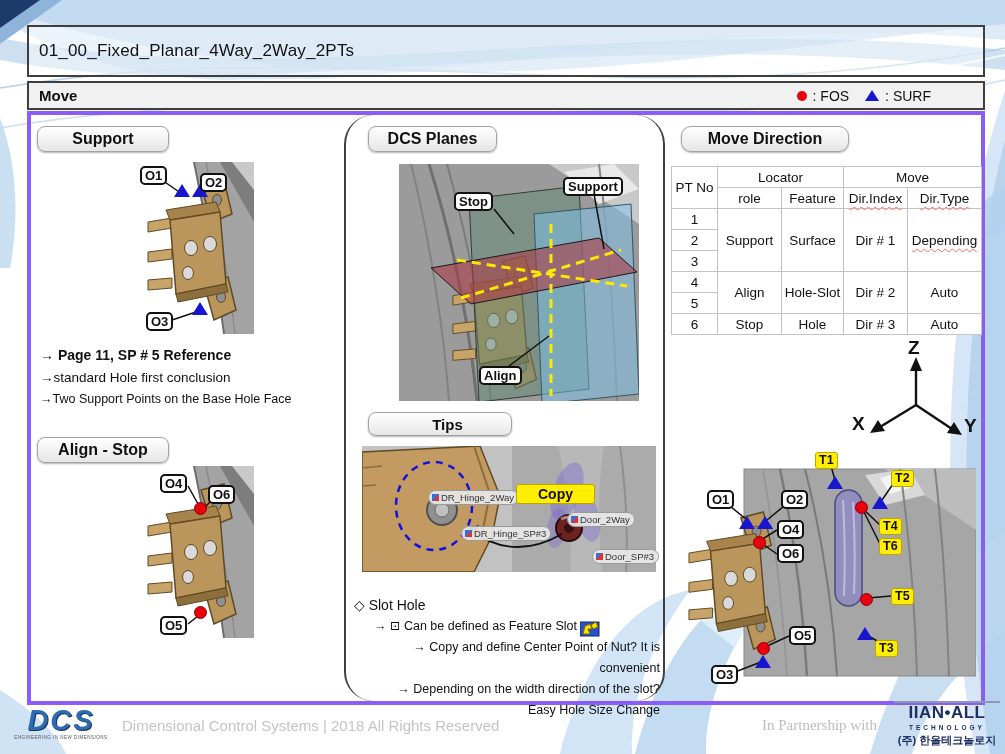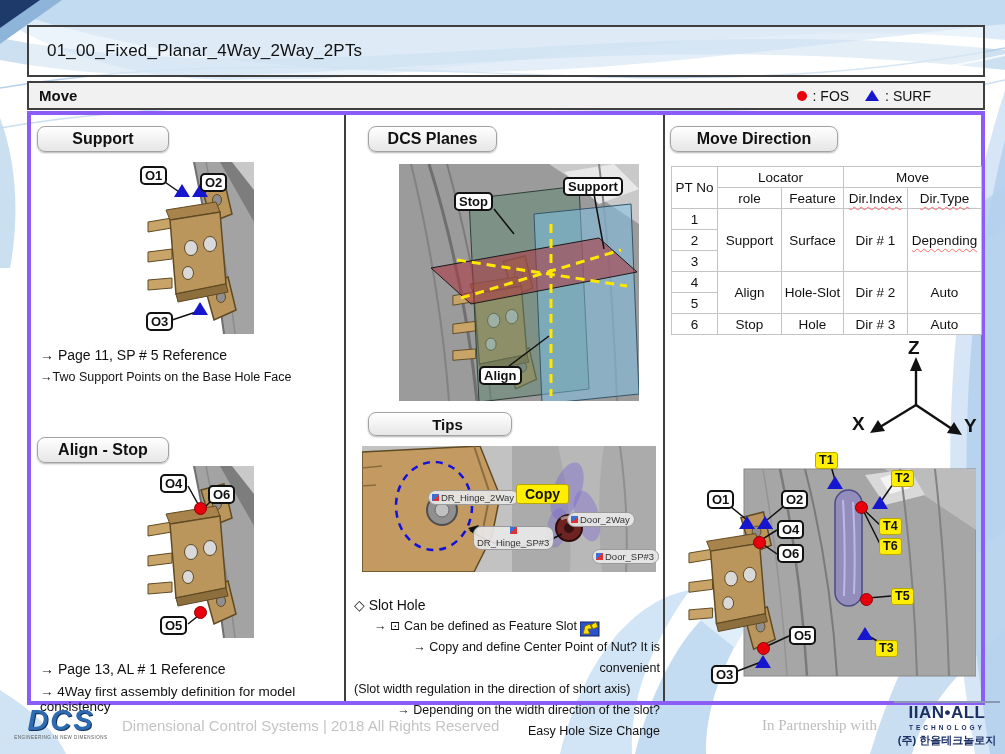--- a/index.html
+++ b/index.html
@@ -1,33 +1,33 @@
 <!DOCTYPE html>
 <html><head>
 <meta charset="utf-8">
 <style>
   html,body{margin:0;padding:0;background:#e9e9e9;}
   .slide{position:relative;width:1005px;height:754px;background:#ffffff;overflow:hidden;
          font-family:"Liberation Sans","DejaVu Sans",sans-serif;color:#111;}
   .bg{position:absolute;inset:0;z-index:0;}
   
   .title-box{position:absolute;left:27px;top:25px;width:958px;height:52px;border:2px solid #3f3f3f;
-             box-sizing:border-box;display:flex;align-items:center;z-index:2;background:rgba(255,255,255,0.45);padding-left:8px;}
+             box-sizing:border-box;display:flex;align-items:center;z-index:2;background:rgba(255,255,255,0.45);}
   .title-box span{font-size:17px;padding-left:10px;letter-spacing:0.2px;}
   .move-bar{position:absolute;left:27px;top:81px;width:958px;height:29px;border:2px solid #3f3f3f;
             box-sizing:border-box;background:#f1f1f1;display:flex;align-items:center;z-index:2;}
   .move-bar .mv{font-weight:bold;font-size:15px;padding-left:10px;flex:0 0 auto;}
   .legend{margin-left:auto;margin-right:52px;display:flex;align-items:center;gap:6px;font-size:14px;}
   .dot{width:10px;height:10px;border-radius:50%;background:#e8000d;}
   .tri{width:0;height:0;border-left:7px solid transparent;border-right:7px solid transparent;border-bottom:11px solid #1616cf;}
   .content{position:absolute;left:27px;top:111px;width:958px;height:594px;border:4px solid #8b5cf6;
            box-sizing:border-box;z-index:1;}
   .col{position:absolute;top:0;height:100%;}
   .col-l{left:0;width:313px;}
-  .col-m{left:313px;width:321px;border-left:2px solid #3f3f3f;border-right:2px solid #3f3f3f;box-sizing:border-box;}
+  .col-m{left:313px;width:321px;border-left:2px solid #3f3f3f;border-right:2px solid #3f3f3f;box-sizing:border-box;border-radius:29px;}
   .col-r{left:634px;width:320px;}
   
   .chip{position:absolute;border:1px solid #a3a3a3;border-radius:8px;background:linear-gradient(#ffffff,#e6e6e6);
         box-shadow:0 1px 2px rgba(0,0,0,0.3);display:flex;align-items:center;justify-content:center;
         font-weight:bold;font-size:16px;z-index:3;}
   
   .fig{position:absolute;z-index:2;}
   .fig svg{position:absolute;left:0;top:0;}
   .co{position:absolute;background:#fff;border:2px solid #111;border-radius:5px;font-weight:bold;font-size:13px;
       line-height:15px;padding:0 3px;z-index:4;white-space:nowrap;}
@@ -36,21 +36,21 @@
   .pill{position:absolute;background:rgba(232,232,232,0.92);border:1px solid #9a9a9a;border-radius:8px;
         font-size:9.5px;line-height:13px;color:#333;padding:0 4px 0 3px;z-index:4;white-space:nowrap;
         display:flex;align-items:center;gap:2px;}
   .pill i{width:7px;height:7px;background:linear-gradient(135deg,#3a6fd8 50%,#d33 50%);flex:0 0 auto;}
   .mk{position:absolute;z-index:3;}
   .mk.dot{width:11px;height:11px;border:1px solid #8f0008;}
   .mk.tri{border-left-width:8px;border-right-width:8px;border-bottom:13px solid #1616cf;}
   
   .notes{position:absolute;z-index:2;}
   .notes p{margin:0 0 7px 0;}
-  .n-bold{font-weight:normal;font-size:14px;}
+  .n-bold{font-weight:bold;font-size:14px;}
   .n-reg{font-size:13.5px;}
   .n-sm{font-size:12.5px;}
   .slot{position:absolute;left:8px;top:480px;width:306px;z-index:2;font-size:12.5px;line-height:21px;}
   .slot .st{font-size:14px;}
   .slot .ind{text-indent:20px;text-align:right;}
   .slot .iconline{display:flex;align-items:flex-end;gap:3px;}
   .slot .iconline span{text-indent:20px;}
   
   table.mvt{position:absolute;left:6px;top:51px;border-collapse:collapse;z-index:2;background:#fff;
             font-size:13.5px;text-align:center;}
@@ -150,20 +150,21 @@
         <span class="mk tri" style="left:42px;top:22px;"></span>
         <span class="mk tri" style="left:60px;top:22px;"></span>
         <span class="mk tri" style="left:60px;top:140px;"></span>
         <span class="co" style="left:8px;top:4px;">O1</span>
         <span class="co" style="left:68px;top:11px;">O2</span>
         <span class="co" style="left:14px;top:150px;">O3</span>
       </div>
 
       <div class="notes" style="left:9px;top:232px;width:300px;">
         <p class="n-bold">→ Page 11, SP # 5 Reference</p>
+        <p class="n-reg">→standard Hole first conclusion</p>
         <p class="n-sm">→Two Support Points on the Base Hole Face</p>
       </div>
 
       <div class="chip" style="left:6px;top:322px;width:130px;height:24px;">
         <span>Align - Stop</span>
       </div>
 
       <div class="fig" style="left:101px;top:351px;width:122px;height:172px;">
         <svg width="122" height="172" viewBox="0 0 122 172">
           <path d="M62,0 L122,0 L122,172 L92,172 C84,110 73,55 62,0 Z" fill="#a3a3a3"></path>
@@ -174,24 +175,20 @@
           <use href="#bracket-sym" transform="translate(14,14)"></use>
           <path d="M56,20 L66,38 M84,30 L72,42 M56,158 L66,150" stroke="#111" stroke-width="1.5"></path>
         </svg>
         <span class="mk dot" style="left:62px;top:36px;"></span>
         <span class="mk dot" style="left:62px;top:140px;"></span>
         <span class="co" style="left:28px;top:8px;">O4</span>
         <span class="co" style="left:76px;top:19px;">O6</span>
         <span class="co" style="left:28px;top:150px;">O5</span>
       </div>
 
-      <div class="notes" style="left:9px;top:546px;width:296px;">
-        <p class="n-bold">→ Page 13, AL # 1 Reference</p>
-        <p class="n-reg">→ 4Way first assembly definition for model consistency</p>
-      </div>
     </div>
 
     <div class="col col-m">
       <div class="chip" style="left:22px;top:11px;width:127px;height:24px;">
         <span>DCS Planes</span>
       </div>
 
       <div class="fig" style="left:53px;top:49px;width:240px;height:237px;">
         <svg width="240" height="237" viewBox="0 0 240 237">
           <rect width="240" height="237" fill="#9b9b9b"></rect>
@@ -237,53 +234,52 @@
           <circle cx="207" cy="82" r="13" fill="#6e2323" stroke="#2e0c0c" stroke-width="2"></circle>
           <circle cx="207" cy="82" r="5" fill="#3a1111"></circle>
           <path d="M199,73 A12,12 0 0 1 216,78" stroke="rgba(255,255,255,0.45)" stroke-width="3" fill="none"></path>
           <path d="M200,88 C165,108 135,104 108,84" stroke="#111" stroke-width="1.8" fill="none"></path>
           <path d="M106,82 L117,79 L113,89 Z" fill="#111"></path>
         </svg>
         <span class="pill" style="left:66px;top:44px;">
             <i></i>
             <span>DR_Hinge_2Way</span>
           </span>
-        <span class="pill" style="left:111px;top:80px;flex-direction:column;">
+        <span class="pill" style="left:99px;top:80px;">
             <i></i>
             <span>DR_Hinge_SP#3</span>
           </span>
         <span class="pill" style="left:205px;top:66px;">
             <i></i>
             <span>Door_2Way</span>
           </span>
         <span class="pill" style="left:230px;top:103px;">
             <i></i>
             <span>Door_SP#3</span>
           </span>
-        <span class="ytag" style="left:154px;top:38px;font-size:14px;line-height:18px;padding:0 8px;">Copy</span>
+        <span class="ytag" style="left:154px;top:38px;font-size:14px;line-height:18px;padding:0 21px;">Copy</span>
       </div>
 
       <div class="slot">
         <div class="st">◇ Slot Hole</div>
         <div class="iconline">
           <span>→ ⊡ Can be defined as Feature Slot</span>
           <svg width="20" height="16" viewBox="0 0 20 16">
             <rect x="0" y="1" width="19" height="14" fill="#2b50cc" stroke="#15246a"></rect>
             <path d="M3,13 L5,5 L10,3 L12,8 L8,8 L10,13 Z" fill="#ffe100" stroke="#7a6a00"></path>
             <path d="M11,4 L16,1 L18,6 L13,8 Z" fill="#ffe100" stroke="#7a6a00"></path>
           </svg>
         </div>
         <div class="ind">→ Copy and define Center Point of Nut? It is convenient</div>
-        <div>(Slot width regulation in the direction of short axis)</div>
         <div class="ind">→ Depending on the width direction of the slot? Easy Hole Size Change</div>
       </div>
     </div>
 
     <div class="col col-r">
-      <div class="chip" style="left:5px;top:11px;width:166px;height:24px;">
+      <div class="chip" style="left:16px;top:11px;width:166px;height:24px;border-radius:10px;">
         <span>Move Direction</span>
       </div>
 
       <table class="mvt">
         <colgroup>
             <col style="width:46px">
             <col style="width:64px">
             <col style="width:62px">
             <col style="width:64px">
             <col style="width:74px">

